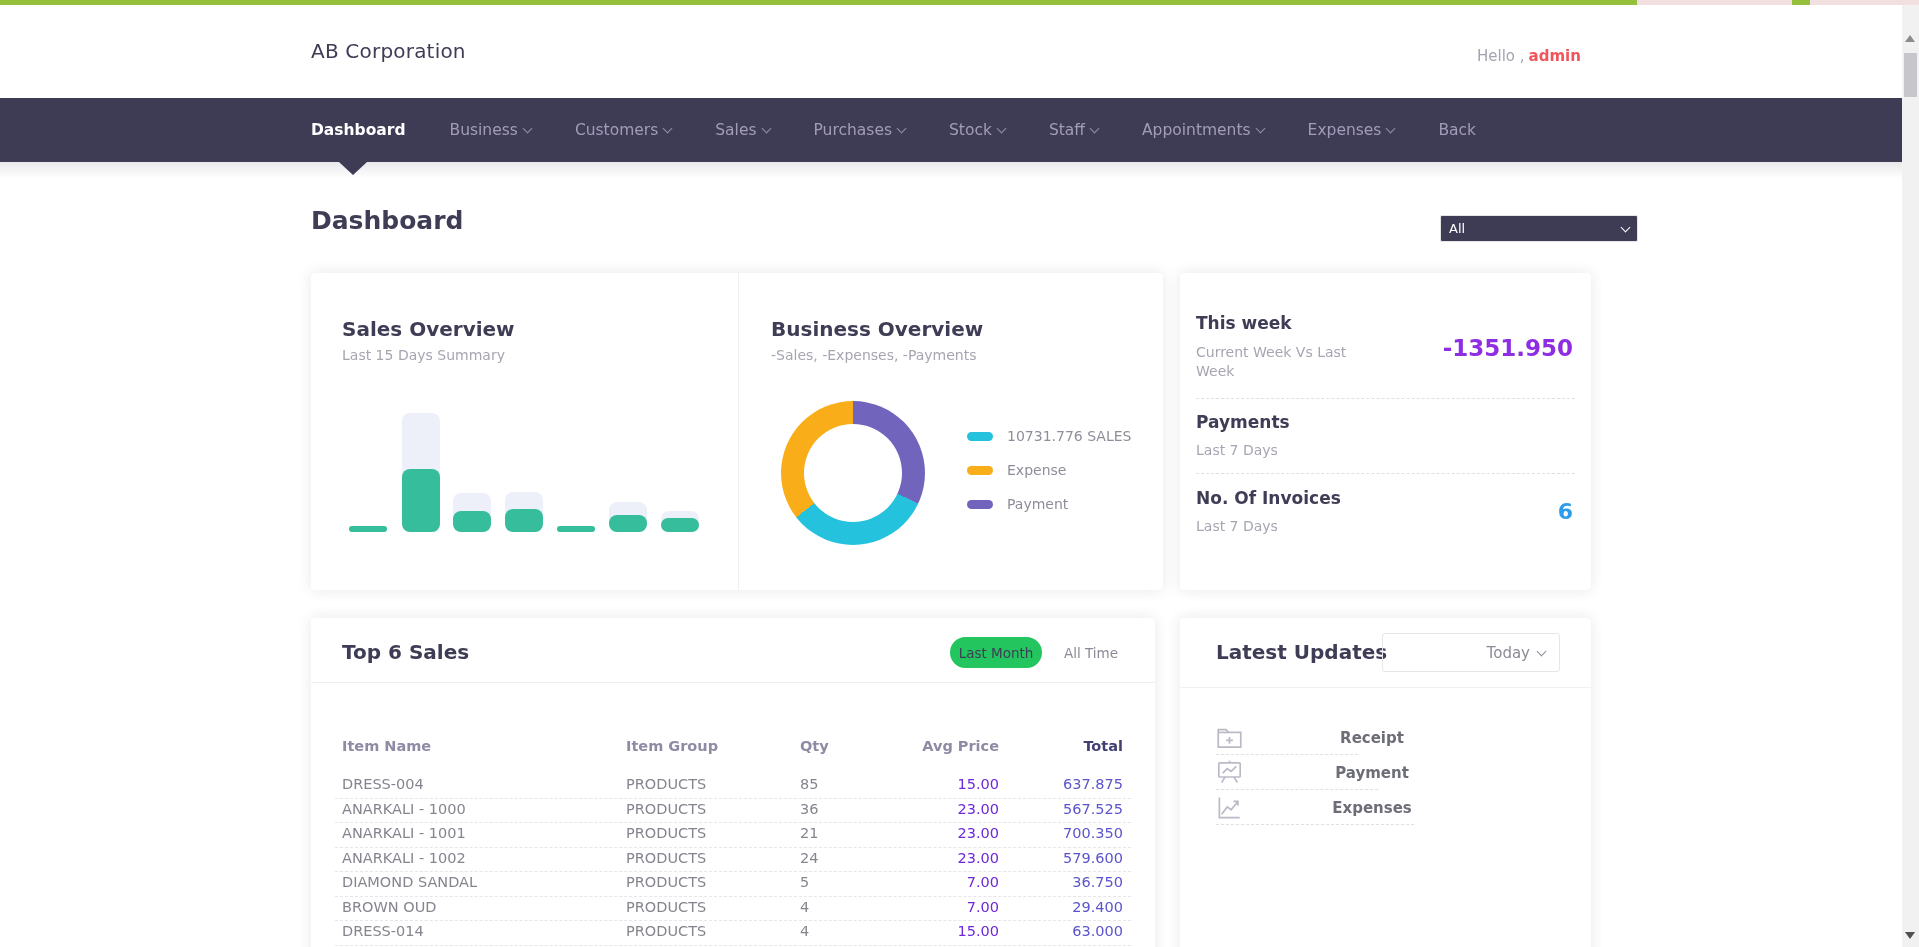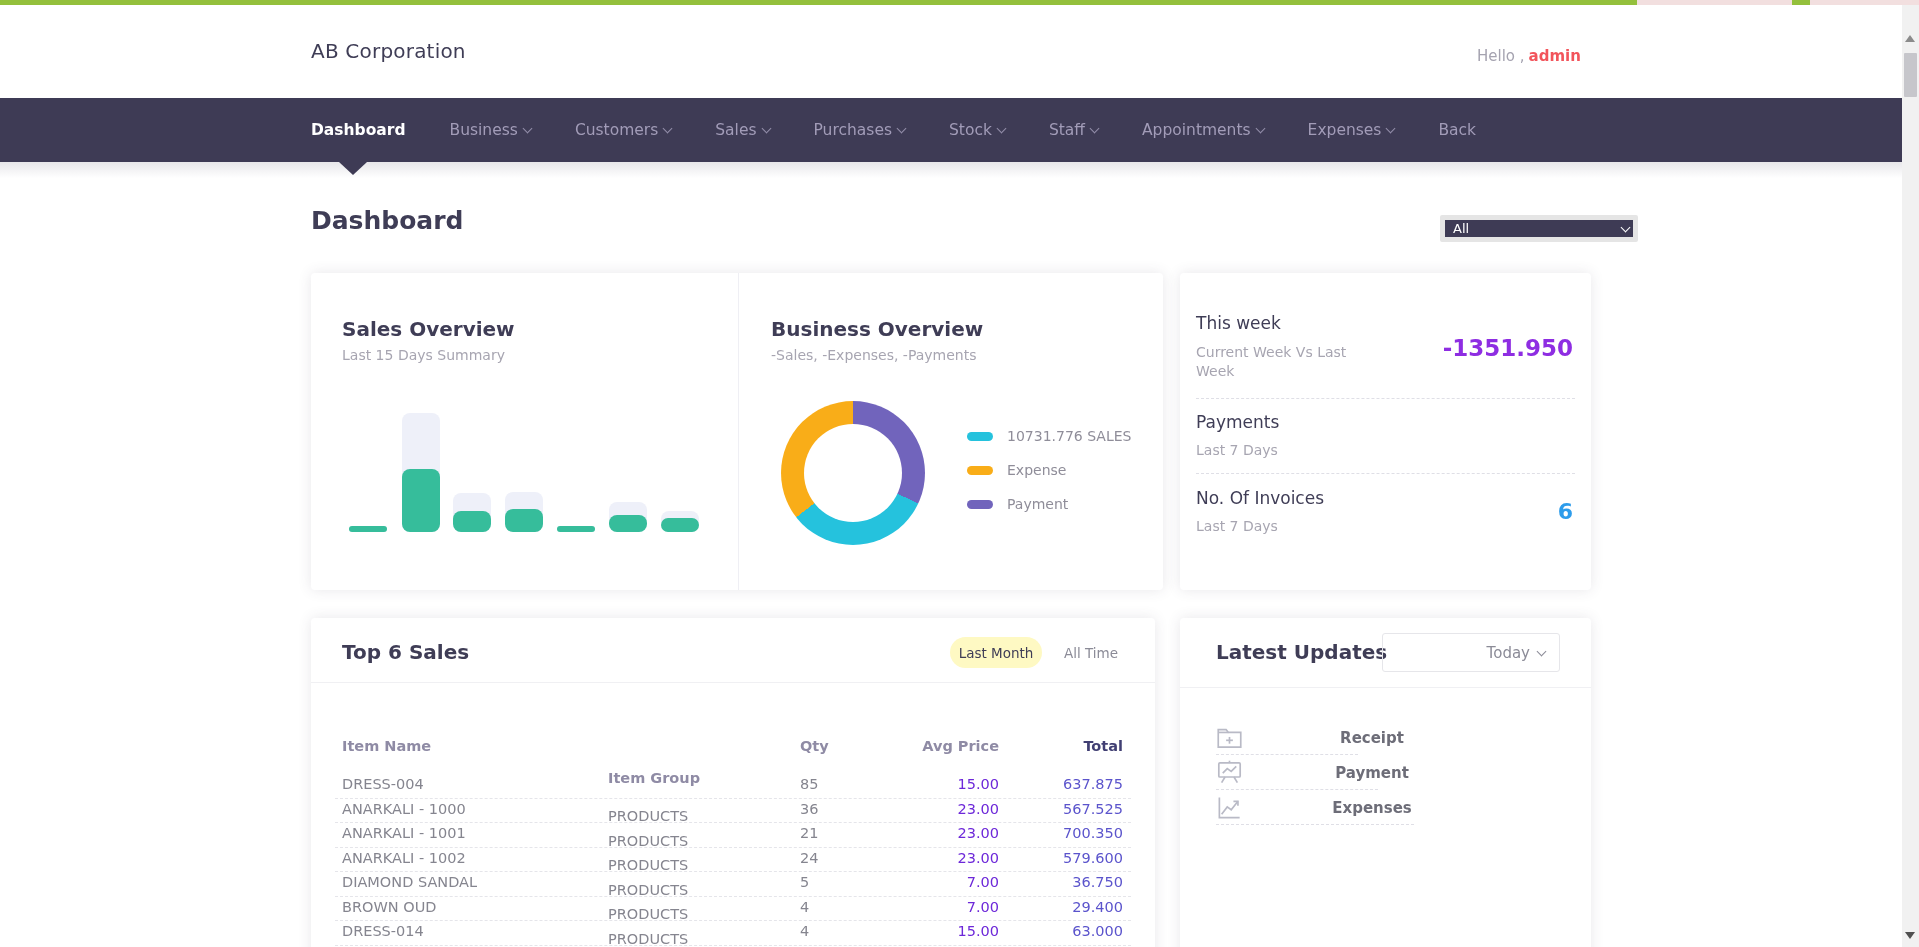--- a/index.html
+++ b/index.html
@@ -28,21 +28,21 @@
   .nav-items { position:absolute; left:311px; top:0; height:64px; display:flex; align-items:center; gap:44px; }
   .nav-item { font-size:15.5px; color:#a29cb8; display:flex; align-items:center; gap:6px; cursor:pointer; white-space:nowrap; }
   .nav-item.active { color:#ffffff; font-weight:700; }
   .chev { width:7px; height:7px; border-right:1.5px solid currentColor; border-bottom:1.5px solid currentColor;
           transform:rotate(45deg); margin-top:-4px; opacity:.85; }
   .nav-shadow { position:absolute; top:162px; left:0; width:1919px; height:16px;
                 background:linear-gradient(rgba(62,59,85,.12), rgba(62,59,85,0)); pointer-events:none; }
   .nav-notch { position:absolute; top:162px; left:339px; width:0; height:0;
                border-left:14px solid transparent; border-right:14px solid transparent; border-top:13px solid #3e3b55; z-index:5; }
   .nav-select-wrap { position:absolute; left:1440px; top:117px; width:198px; height:27px; }
-  .nav-select { width:100%; height:100%; background:#3e3b55; color:#fff; border:5px solid #e5e5e5; border-radius:2px;
+  .nav-select { width:100%; height:100%; background:#3e3b55; color:#fff; border:1px solid #e5e5e5; border-radius:2px;
                 font-size:13px; padding:0 22px 0 8px; appearance:none; -webkit-appearance:none;
                 font-family:"DejaVu Sans","Liberation Sans",sans-serif; }
   .nav-select-wrap .sel-chev { position:absolute; right:9px; top:9px; width:7px; height:7px;
                 border-right:1.6px solid #fff; border-bottom:1.6px solid #fff; transform:rotate(45deg); pointer-events:none; }
 
   .page-title { position:absolute; left:311px; top:206px; margin:0; font-size:25px; font-weight:700; color:#3f3d56; }
 
   .card { position:absolute; background:#fff; border-radius:4px; box-shadow:0 0 14px rgba(62,59,85,.12); }
   #card-overview { left:311px; top:273px; width:852px; height:317px; }
   #card-stats    { left:1180px; top:273px; width:411px; height:317px; }
@@ -60,39 +60,39 @@
 
   
   #donut { position:absolute; left:470px; top:128px; width:144px; height:144px; border-radius:50%; }
   #donut .hole { position:absolute; inset:23px; background:#fff; border-radius:50%; }
   .legend { position:absolute; left:656px; top:152px; }
   .legend-row { display:flex; align-items:center; height:22px; margin-bottom:12px; }
   .legend-swatch { width:26px; height:9px; border-radius:5px; margin-right:14px; flex:none; }
   .legend-label { font-size:14px; color:#8f8d99; white-space:nowrap; }
 
   
-  .stat-title { position:absolute; left:16px; font-size:17px; font-weight:400; color:#3f3d56; }
+  .stat-title { position:absolute; left:16px; font-size:17px; font-weight:700; color:#3f3d56; }
   .stat-sub   { position:absolute; left:16px; font-size:14px; color:#a7a5b1; line-height:1.35; }
   .stat-value { position:absolute; right:18px; font-weight:700; white-space:nowrap; }
   .dashed-hr  { position:absolute; left:16px; right:16px; border-top:1px dashed #dfdfe6; }
 
   
   .card-head-title { position:absolute; left:31px; top:22px; font-size:20px; font-weight:600; color:#3f3d56; }
-  .pill-btn { position:absolute; left:639px; top:19px; width:92px; height:31px; border-radius:16px; background:#fef9c3;
+  .pill-btn { position:absolute; left:639px; top:19px; width:92px; height:31px; border-radius:16px; background:#22c55e;
               color:#3f3d56; font-size:13.5px; display:flex; align-items:center; justify-content:center; cursor:pointer; }
   .text-btn { position:absolute; left:753px; top:27px; font-size:13.5px; color:#8b8b97; cursor:pointer; }
   .solid-hr { position:absolute; left:0; right:0; border-top:1px solid #f0f0f3; }
 
   .t-headrow { position:absolute; left:0; top:118px; width:100%; height:24px; }
   .t-rows { position:absolute; left:0; top:156px; width:100%; }
   .t-row { position:relative; height:24.5px; }
   .t-row .sep { position:absolute; left:24px; right:24px; bottom:0; border-top:1px dashed #e5e5ea; }
   .tc { position:absolute; font-size:14.5px; white-space:nowrap; top:2px; }
   .c-name  { left:31px;  color:#85858f; }
-  .c-group { left:297px; color:#85858f;margin-top:32px; }
+  .c-group { left:315px; color:#85858f; }
   .c-qty   { left:489px; color:#85858f; }
   .c-avg   { right:156px; text-align:right; color:#6d28d9; }
   .c-total { right:32px;  text-align:right; color:#5b54cc; }
   .th { font-weight:700; color:#8f8ba5; }
   .th.c-total { color:#413f73; }
 
   
   .period-box { position:absolute; left:202px; top:15px; width:178px; height:39px; border:1px solid #e6e6ea; border-radius:3px;
                 display:flex; align-items:center; justify-content:flex-end; padding-right:14px; cursor:pointer; }
   .period-box .period-label { font-size:15px; color:#8b8b97; margin-right:8px; }

